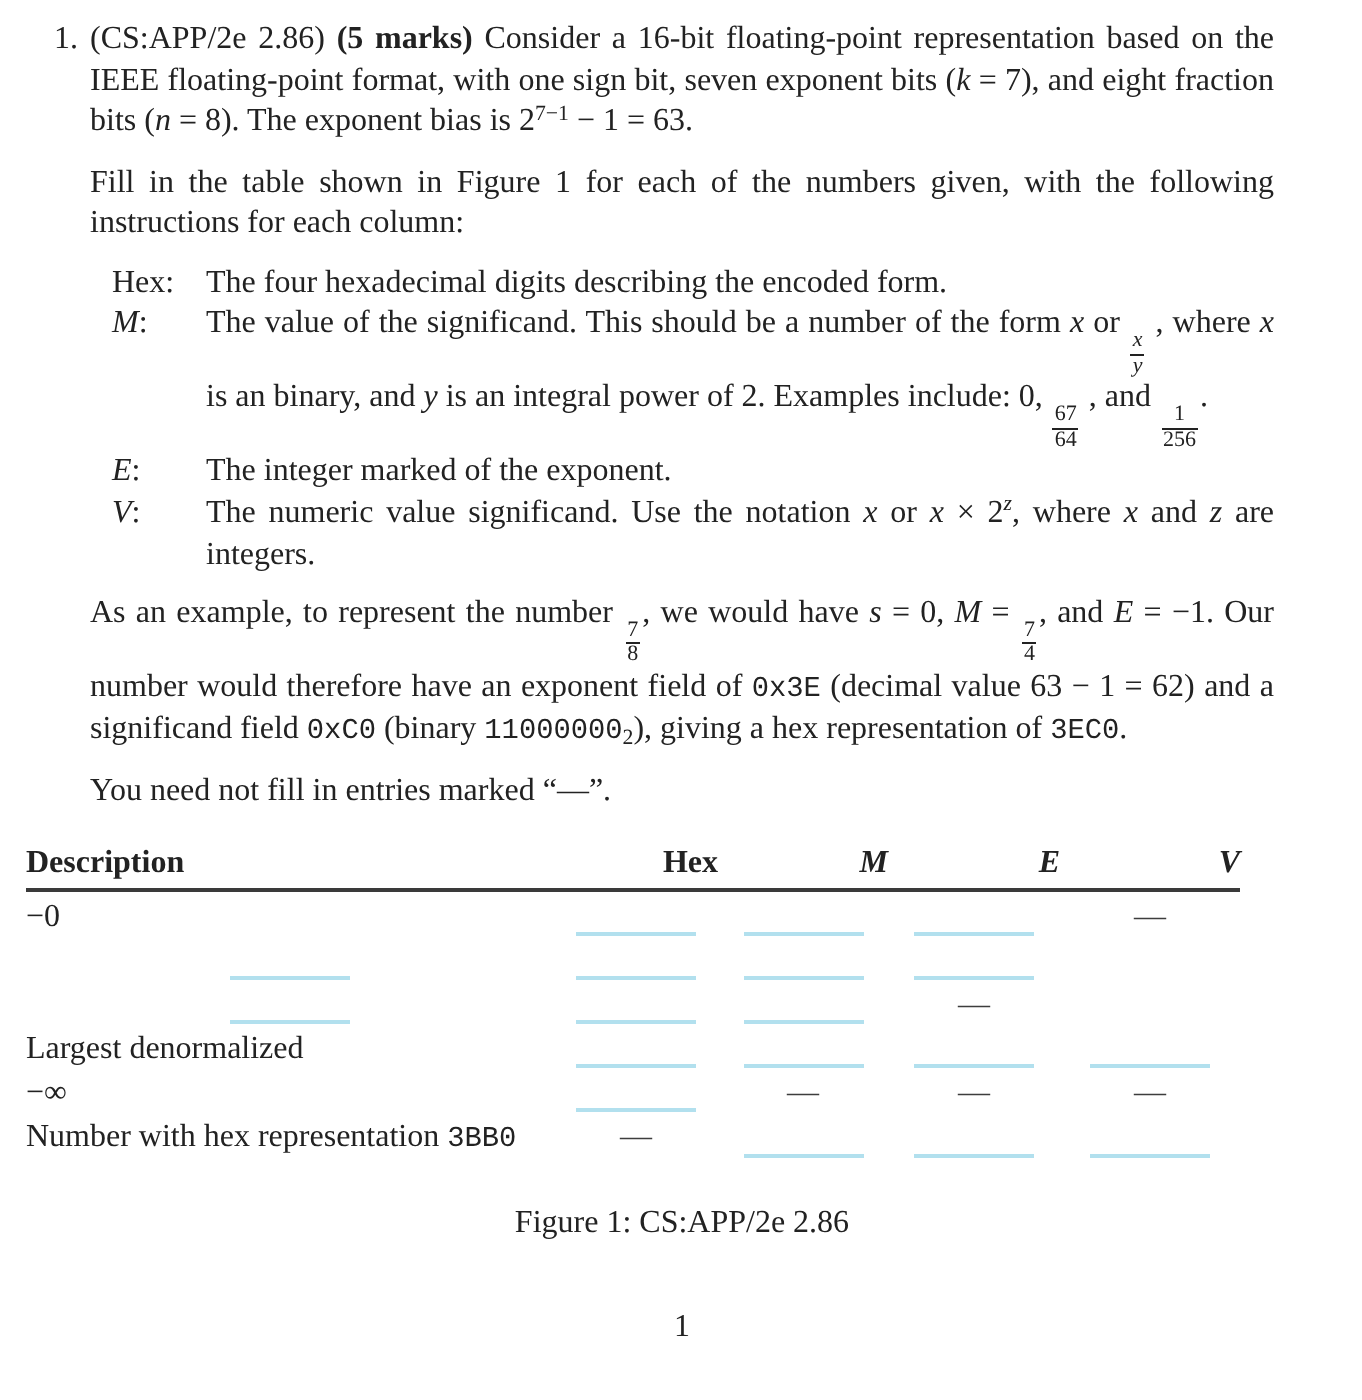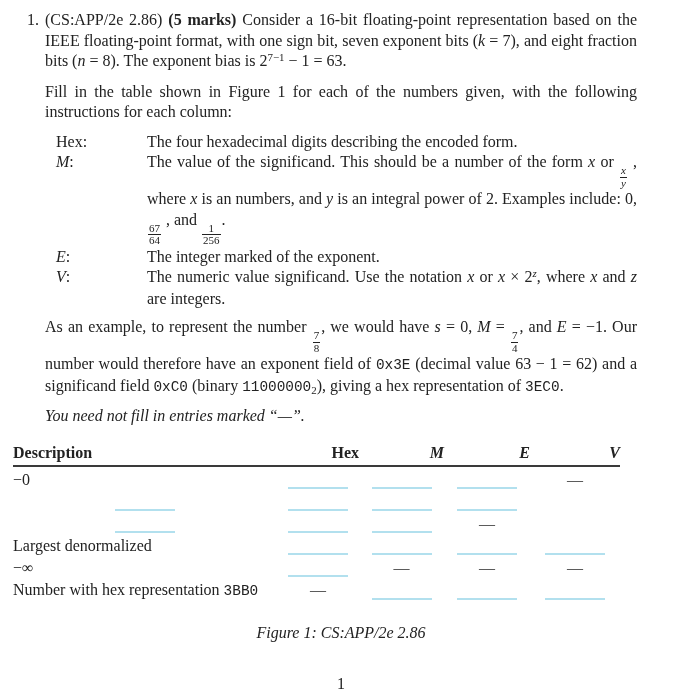--- a/index.html
+++ b/index.html
@@ -3,24 +3,24 @@
 <meta charset="utf-8">
 <style>
   html,body{margin:0;padding:0;background:#ffffff;}
   body{
     width:681px;height:700px;overflow:hidden;
     font-family:"Liberation Serif", serif;
     font-size:16px;line-height:20.5px;color:#222;
   }
   .content{padding:10px 44px 0 45px;}
   .para{margin:0 0 9px 0;text-align:justify;}
-  .para.last-intro{margin-bottom:16px;font-style:italic;}
+  .para.last-intro{margin-bottom:16px;}
   .item-num{display:inline-block;width:18px;margin-left:-18px;}
   .defs{margin:0 0 8px 11px;}
-  .def{display:grid;grid-template-columns:47px 1fr;gap:44px;}
+  .def{display:grid;grid-template-columns:47px 1fr;}
   .def-body{text-align:justify;}
   
   .b{font-weight:bold;margin-top:24px;}
   .i{font-style:italic;}
   .ih{font-style:italic;font-weight:600;}
   .tt{font-family:"Liberation Mono", monospace;font-size:0.90em;}
   .sup{font-size:68%;position:relative;top:-0.5em;letter-spacing:0;}
   .isup{font-size:68%;font-style:italic;position:relative;top:-0.5em;}
   .sub{font-size:68%;position:relative;top:0.28em;}
   .frac{display:inline-flex;flex-direction:column;align-items:center;
@@ -32,21 +32,21 @@
   .t-header,.t-row{display:grid;grid-template-columns:264px 82px 85px 86px 90px;}
   .t-header{height:19px;line-height:19px;}
   .hdr-c{text-align:right;}
   .t-rule{height:2px;background:#3a3a3a;margin:3px 0 2px 0;}
   .t-row{height:22px;position:relative;}
   .t-desc{line-height:22px;white-space:nowrap;}
   .t-cell{position:relative;text-align:center;line-height:22px;}
   .blank{position:absolute;left:50%;transform:translateX(-50%);bottom:2px;
          width:60px;height:2px;}
   .dash{color:#3d3d3d;}
-  .caption{margin-top:22px;text-align:center;font-style:italic;}
+  .caption{margin-top:22px;text-align:center;}
   .pagenum{margin-top:31px;text-align:center;}
 </style>
 </head>
 <body>
 
 <div class="content">
 
   <div class="para">
     <span class="item-num">1.</span><span><span>(CS:APP/2e 2.86) </span><span class="b">(5 marks)</span><span> Consider a 16-bit floating-point representation based on the IEEE floating-point format, with one sign bit, seven exponent bits (</span><span class="i">k</span><span> = 7), and eight fraction bits (</span><span class="i">n</span><span> = 8). The exponent bias is 2</span><span class="sup">7−1</span><span> − 1 = 63.</span></span>
   </div>
@@ -56,21 +56,21 @@
   <div class="defs">
     <div class="def">
       <div class="def-label"><span>Hex:</span></div>
       <div class="def-body"><span>The four hexadecimal digits describing the encoded form.</span></div>
     </div>
     <div class="def">
       <div class="def-label"><span class="i">M</span><span>:</span></div>
       <div class="def-body"><span>The value of the significand. This should be a number of the form </span><span class="i">x</span><span> or </span><span class="frac i">
             <span class="fnum">x</span>
             <span class="fden">y</span>
-          </span><span> , where </span><span class="i">x</span><span> is an numbers, and </span><span class="i">y</span><span> is an integral power of 2. Examples include: 0, </span><span class="frac">
+          </span><span> , where </span><span class="i">x</span><span> is an binary, and </span><span class="i">y</span><span> is an integral power of 2. Examples include: 0, </span><span class="frac">
             <span class="fnum">67</span>
             <span class="fden">64</span>
           </span><span> , and </span><span class="frac">
             <span class="fnum">1</span>
             <span class="fden">256</span>
           </span><span>.</span></div>
     </div>
     <div class="def">
       <div class="def-label"><span class="i">E</span><span>:</span></div>
       <div class="def-body"><span>The integer marked of the exponent.</span></div>

